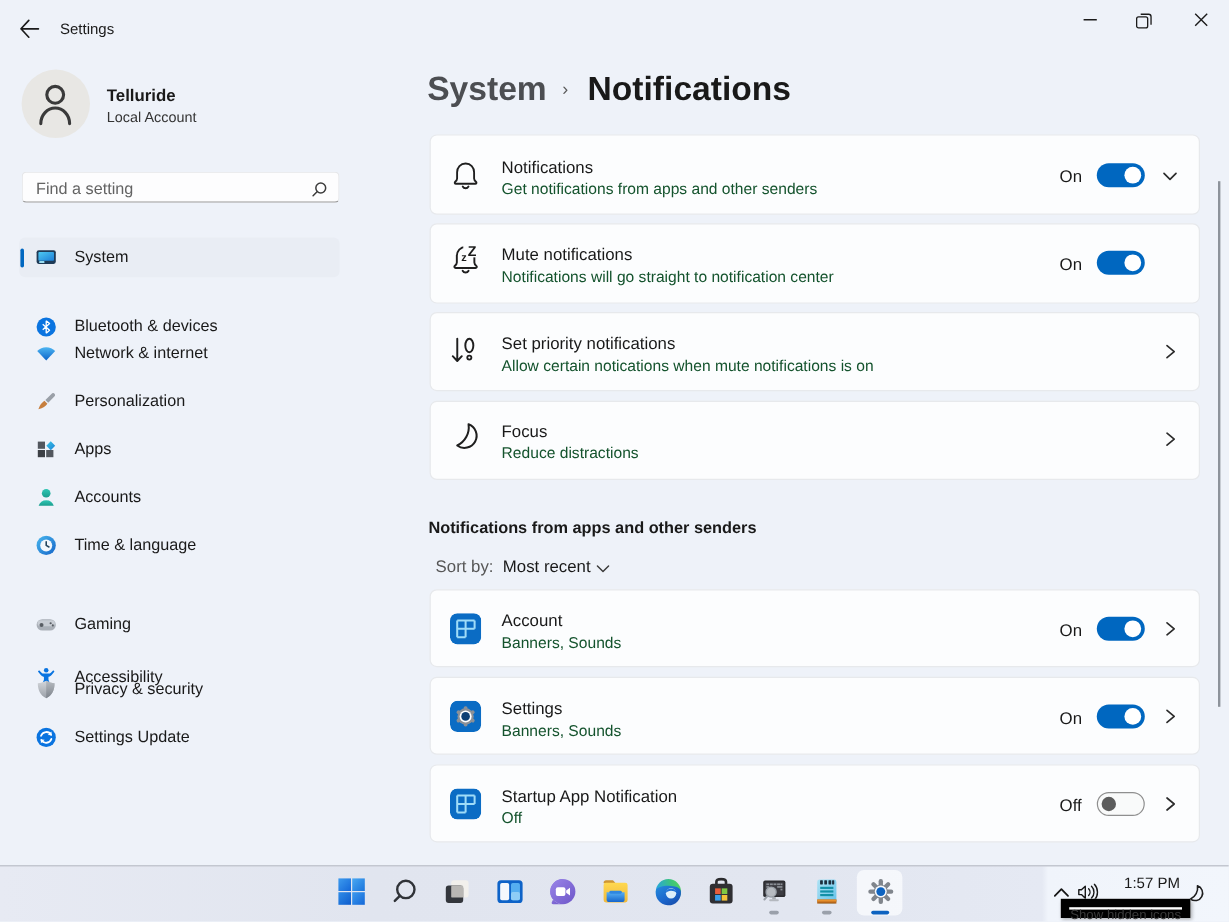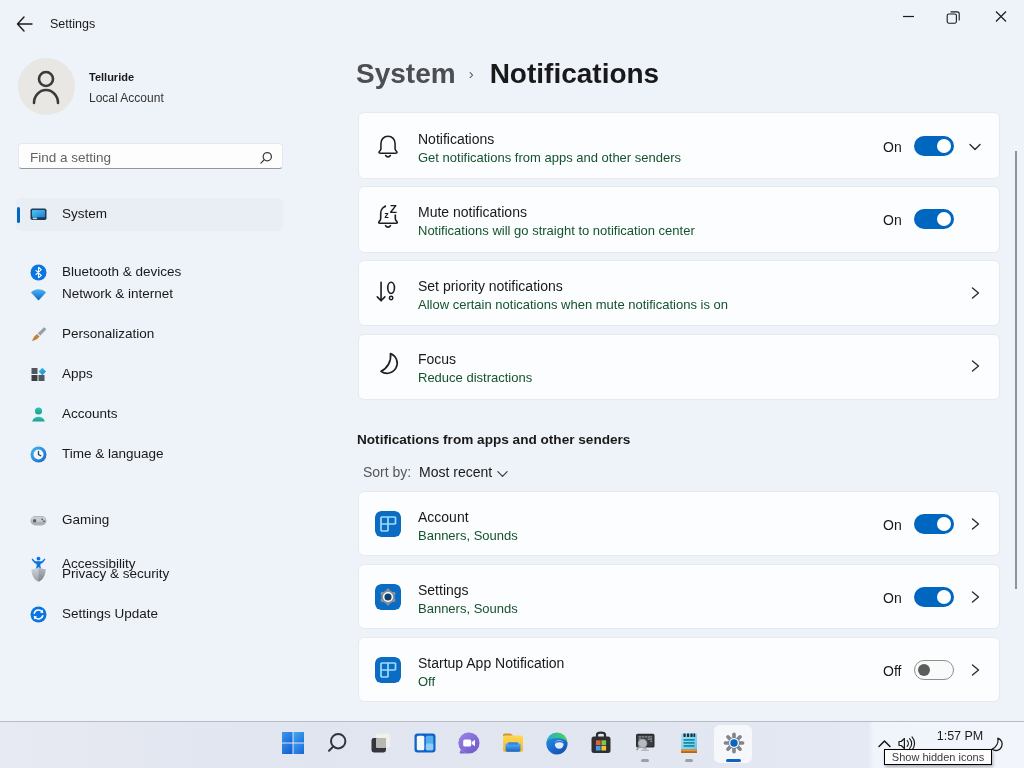--- a/index.html
+++ b/index.html
@@ -4,21 +4,21 @@
 <style>
 * { margin:0; padding:0; box-sizing:border-box; }
 html,body { width:1024px; height:768px; overflow:hidden; }
 body { font-family:"Liberation Sans", sans-serif; background:#eef2f9; position:relative; }
 .abs { position:absolute; }
 #back { position:absolute; left:14px; top:14px; width:20px; height:20px; }
 #tbtitle { position:absolute; left:50px; top:17px; font-size:12.5px; color:#1b1b1b; }
 .wbtn { position:absolute; top:8px; width:18px; height:18px; }
 
 #avatar { position:absolute; left:18px; top:58px; width:57px; height:57px; border-radius:50%; background:#e8e7e4; }
-#uname { position:absolute; left:89px; top:71px; font-size:11px; font-weight:bold; color:#1a1a1a; }
+#uname { position:absolute; left:89px; top:71px; font-size:14px; font-weight:bold; color:#1a1a1a; }
 #uacct { position:absolute; left:89px; top:91px; font-size:12px; color:#343434; }
 #search { position:absolute; left:18px; top:143px; width:265px; height:26px; background:#fdfdfe; border:1px solid #e6e7e9; border-bottom:1px solid #969696; border-radius:4px; }
 #search span { position:absolute; left:11px; top:6px; font-size:13.5px; color:#636363; }
 .nitem { position:absolute; left:16px; width:267px; height:33px; }
 .nitem .ic { position:absolute; left:14px; top:8px; width:17px; height:17px; }
 .nitem .lb { position:absolute; left:46px; top:8px; font-size:13.5px; color:#191919; }
 .nsel { background:#e9edf4; border-radius:5px; }
 #selbar { position:absolute; left:16.5px; top:207px; width:3px; height:16px; border-radius:2px; background:#0067c0; }
 
 #crumb { position:absolute; left:356px; top:58px; width:660px; height:36px; }
@@ -37,21 +37,21 @@
 #sechdr { position:absolute; left:357px; top:432px; font-size:13.6px; font-weight:bold; color:#191919; }
 #sortrow { position:absolute; left:363px; top:464px; font-size:14px; color:#575757; }
 #sortrow b { font-weight:normal; color:#191919;text-align:right; }
 .appic { position:absolute; left:375px; width:26px; height:26px; border-radius:6px; }
 #scrollbar { position:absolute; left:1015px; top:151px; width:2px; height:438px; background:#8d939b; }
 
 #taskbar { position:absolute; left:0; top:721px; width:1024px; height:47px; background:linear-gradient(90deg,#e7eaf3 0%,#e1e5ef 30%,#e2e6f0 65%,#e5e9f3 84.8%,#f0f4fb 85.3%,#f2f6fc 100%); border-top:1px solid #b8bcc6; }
 .tic { position:absolute; top:731px; width:24px; height:24px; }
 #setbox { position:absolute; left:714px; top:725px; width:38px; height:38px; background:rgba(252,253,255,0.72); border-radius:6px; }
 .runpill { position:absolute; top:759px; height:3px; border-radius:2px; }
-#tooltip { position:absolute; left:884px; top:749px; width:108px; height:16px; background:#fdfdfd; border:1px solid #000000; box-shadow:1px 2px 3px rgba(0,0,0,0.3); font-size:11px; color:#3a3a3a; text-align:center; line-height:15px; }
+#tooltip { position:absolute; left:884px; top:749px; width:108px; height:16px; background:#fdfdfd; border:7px solid #000000; box-shadow:1px 2px 3px rgba(0,0,0,0.3); font-size:11px; color:#3a3a3a; text-align:center; line-height:15px; }
 #clock { position:absolute; left:925px; top:729px; width:70px; font-size:12.5px; color:#1b1b1b; text-align:center; }
 </style>
 </head>
 <body>
 
 <svg id="back" viewBox="0 0 20 20">
     <path d="M10 3 L3.5 10 L10 17 M3.5 10 H18" stroke="#1b1b1b" stroke-width="1.4" fill="none" stroke-linecap="round" stroke-linejoin="round"></path>
   </svg>
 <div id="tbtitle">Settings</div>
 <svg class="wbtn" style="left:899px" viewBox="0 0 18 18">

